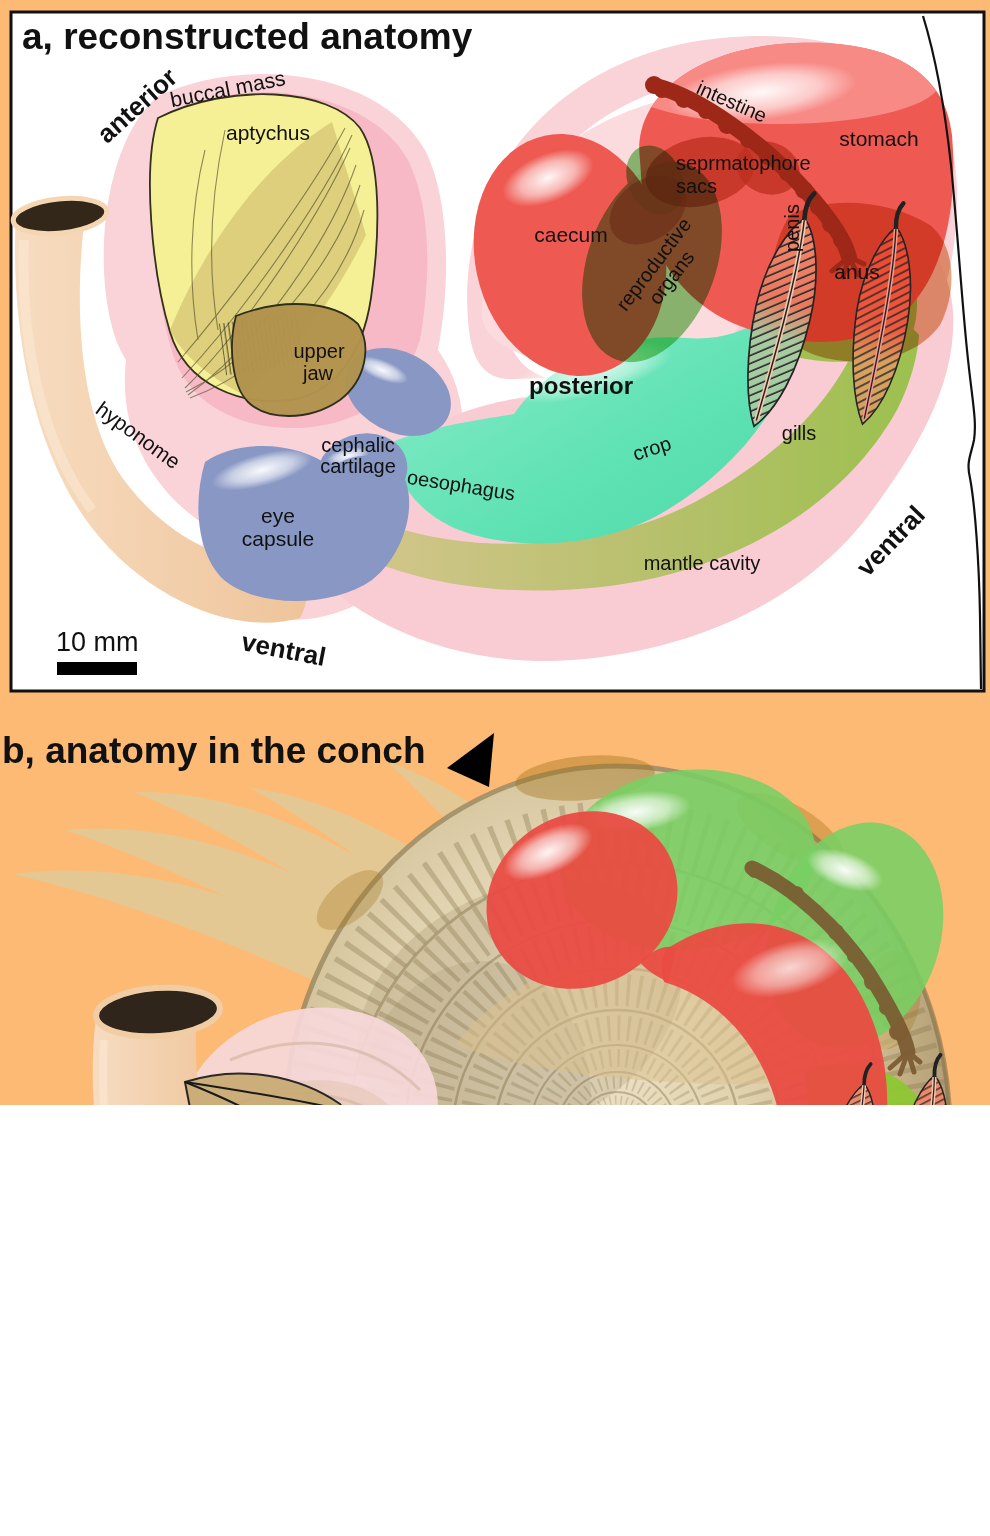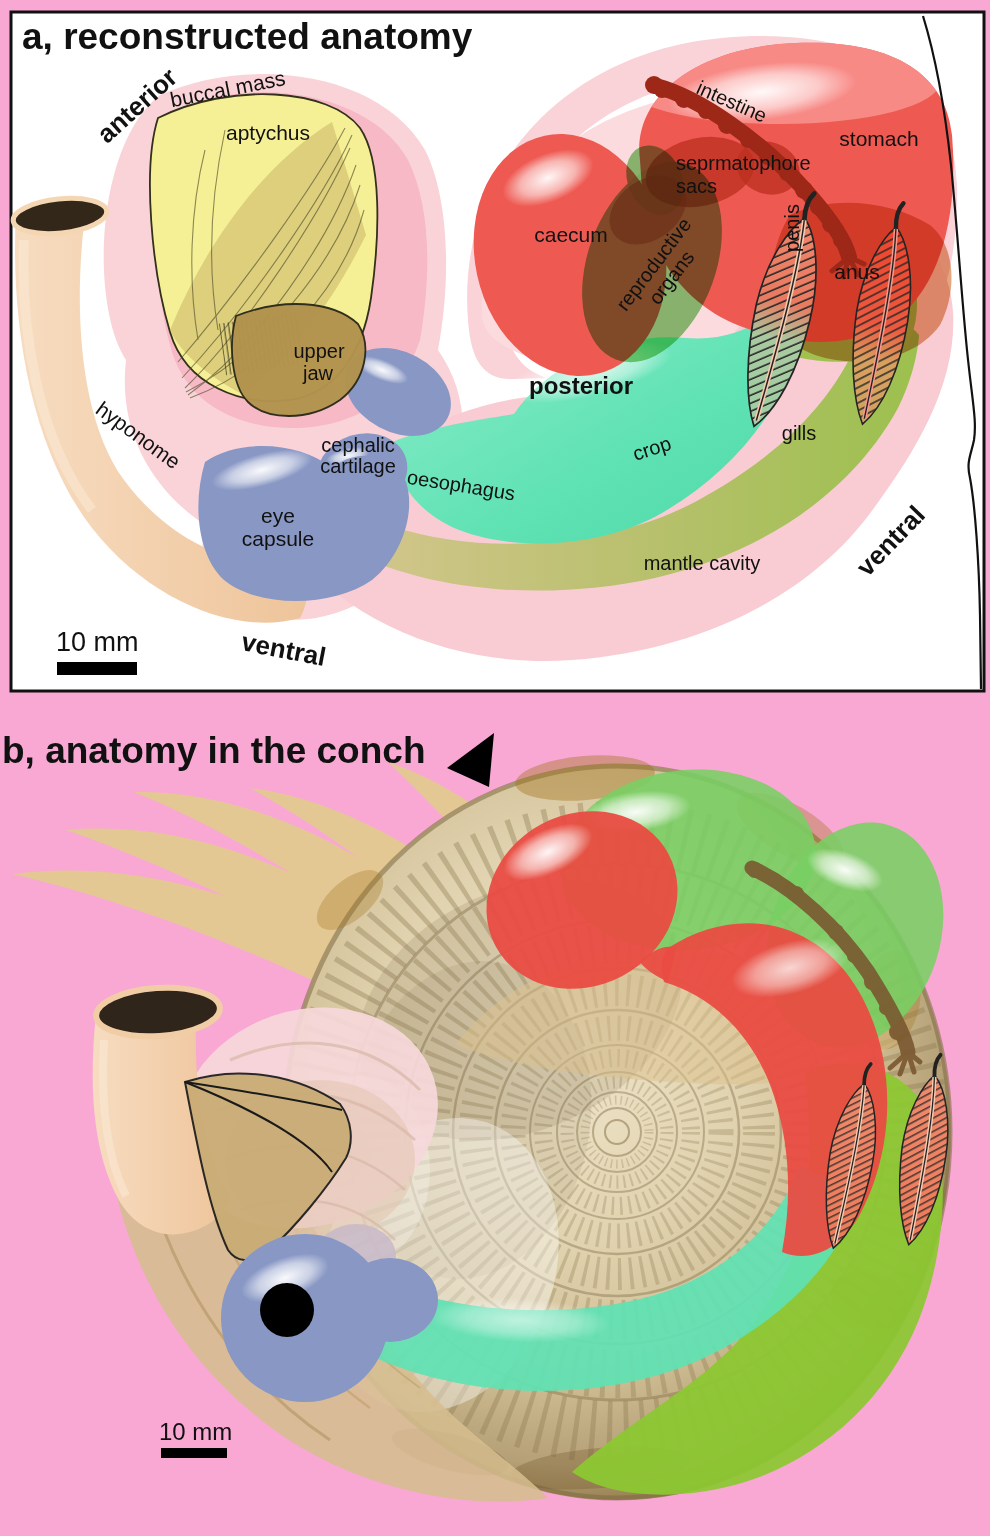--- a/index.html
+++ b/index.html
@@ -1,16 +1,16 @@
 <!DOCTYPE html>
 <html><head>
 <meta charset="utf-8">
 <style>
   html,body{margin:0;padding:0;background:#fff;}
-  .figure{position:relative;width:990px;height:1536px;background:#f9a8d4;overflow:hidden;
+  .figure{position:relative;width:990px;height:1105px;background:#fdba74;overflow:hidden;
           font-family:"Liberation Sans",sans-serif;text-decoration:underline;}
   svg{position:absolute;left:0;top:0;}
   text{fill:#111;font-family:"Liberation Sans",sans-serif;}
   .mid{text-anchor:middle;}
   .t20{font-size:20px;} .t21{font-size:21px;}
   .t24b{font-size:24px;font-weight:bold;}
   .t26b{font-size:26px;font-weight:bold;}
   .t27{font-size:27px;} .t24{font-size:24px;}
   .t37b{font-size:37px;font-weight:bold;}
   .mult{mix-blend-mode:multiply;}

